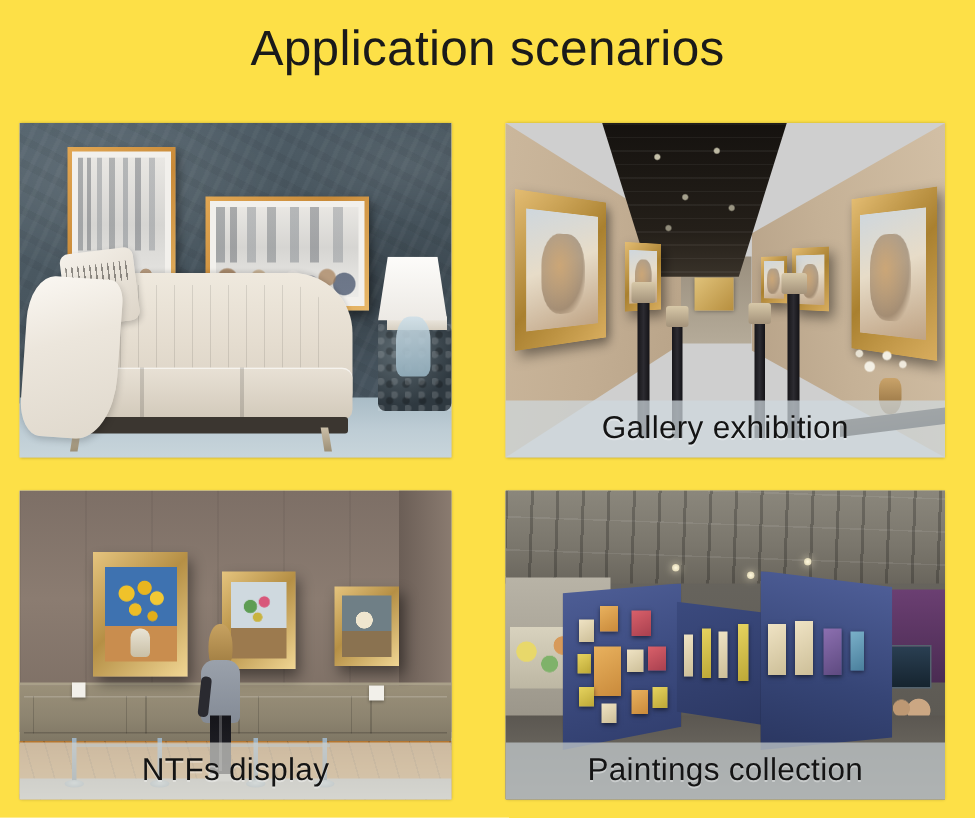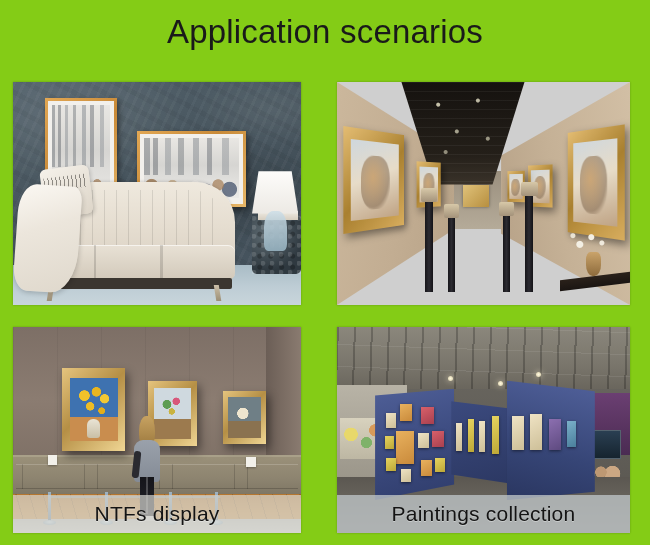--- a/index.html
+++ b/index.html
@@ -3,21 +3,21 @@
 <meta charset="utf-8">
 <style>
   html,body{margin:0;padding:0;}
   body{
     width:650px;height:545px;
     background:#ffffff;
     font-family:"Liberation Sans","DejaVu Sans",sans-serif;
     overflow:hidden;
     position:relative;
   }
-  #slide{position:relative;width:650px;height:545px;background:#84cc16;}
+  #slide{position:relative;width:650px;height:545px;background:#fde047;}
 
   
   #slide-title{
     position:absolute;left:0;top:14px;width:650px;
     text-align:center;
     font-size:33px;
     font-weight:400;
     letter-spacing:0.2px;
     color:#1a1a1a;
     line-height:36px;
@@ -558,20 +558,21 @@
           <div class="top"></div>
         </div>
       <div class="gx-ped" id="gx-p4">
           <div class="top"></div>
         </div>
 
       <div class="gx-table"></div>
       <div class="gx-vase"></div>
       <div class="gx-flower"></div>
 
+      <div class="caption">Gallery exhibition</div>
     </div>
   </div>
 
   <div class="card" id="card-2">
     <div class="photo">
       <div class="nt-wall"></div>
       <div class="nt-wall-right"></div>
       <div class="nt-wains"></div>
       <div class="nt-floor"></div>
       <div class="nt-floorfront"></div>

